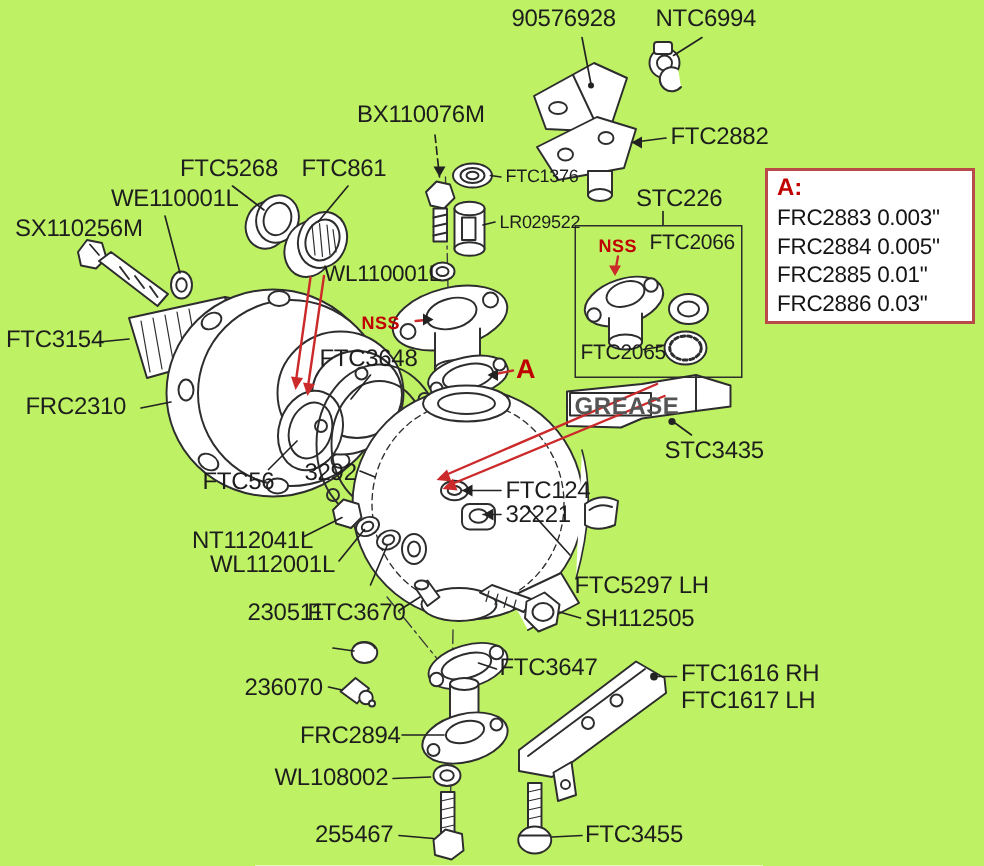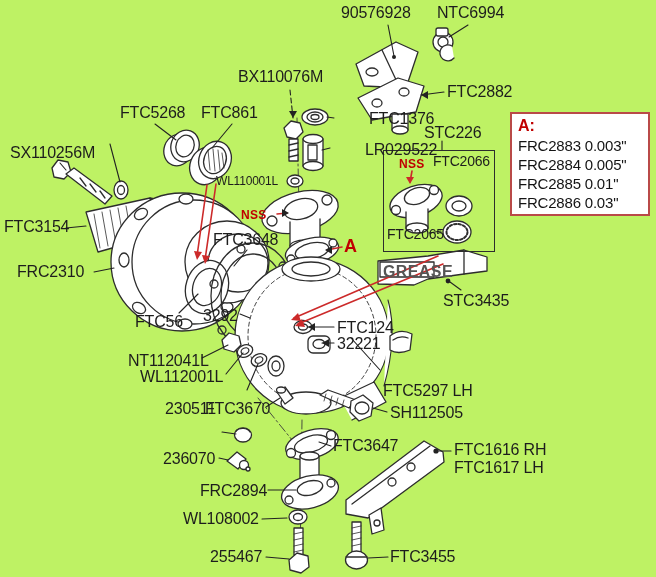--- a/index.html
+++ b/index.html
@@ -1,20 +1,20 @@
 <!DOCTYPE html>
 <html><head>
 <meta charset="utf-8">
 <style>
   html,body{margin:0;padding:0;background:#fff;}
   .stage{position:relative;width:656px;height:577px;background:#bef264;overflow:hidden;
          font-family:"Liberation Sans",sans-serif;}
   svg{position:absolute;left:0;top:0;}
   .lbl{position:absolute;font-size:16px;color:#1d1d1d;white-space:nowrap;letter-spacing:-0.2px;}
-  .lbl.sm{font-size:16px;margin-left:32px;}
+  .lbl.sm{font-size:12px;}
   .lbl.red{color:#c00000;font-weight:bold;font-size:12px;letter-spacing:0.3px;text-align:center;}
   .lbl.red-a{color:#c00000;font-weight:bold;font-size:18px;}
   .lbl.grease{font-size:16px;color:#555;font-weight:bold;letter-spacing:0.4px;}
   .shim-box{position:absolute;left:510px;top:112px;width:140px;height:104px;
             border:2px solid #b94a48;box-sizing:border-box;padding:2px 6px;background:#fff;}
   .shim-title{color:#c00000;font-weight:bold;font-size:16px;line-height:20px;}
   .shim-line{font-size:15px;line-height:19px;color:#141414;letter-spacing:-0.2px;}
   .stc-box{position:absolute;left:383px;top:150px;width:112px;height:102px;
            border:1.5px solid #2d2d2d;box-sizing:border-box;background:transparent;}
 </style>
@@ -373,22 +373,23 @@
 
 <div class="lbl" style="left:341px;top:4px">90576928</div>
 <div class="lbl" style="left:437px;top:4px">NTC6994</div>
 <div class="lbl" style="left:447px;top:83px">FTC2882</div>
 <div class="lbl" style="left:238px;top:68px">BX110076M</div>
 <div class="lbl sm" style="left:337px;top:110px">FTC1376</div>
 <div class="lbl sm" style="left:333px;top:141px">LR029522</div>
 <div class="lbl" style="left:424px;top:124px">STC226</div>
 <div class="lbl" style="left:120px;top:104px">FTC5268</div>
 <div class="lbl" style="left:201px;top:104px">FTC861</div>
+<div class="lbl" style="left:74px;top:124px">WE110001L</div>
 <div class="lbl" style="left:10px;top:144px">SX110256M</div>
-<div class="lbl" style="left:216px;top:174px;font-size:12px">WL110001L</div>
+<div class="lbl" style="left:216px;top:174px;font-size:15px">WL110001L</div>
 <div class="lbl red" style="left:241px;top:208px">NSS</div>
 <div class="lbl" style="left:4px;top:218px">FTC3154</div>
 <div class="lbl" style="left:213px;top:231px">FTC3648</div>
 <div class="lbl red-a" style="left:344px;top:236px">A</div>
 <div class="lbl" style="left:17px;top:263px">FRC2310</div>
 <div class="lbl red" style="left:399px;top:157px">NSS</div>
 <div class="lbl" style="left:433px;top:153px;font-size:14px">FTC2066</div>
 <div class="lbl" style="left:387px;top:226px;font-size:14px">FTC2065</div>
 <div class="lbl grease" style="left:383px;top:263px">GREASE</div>
 <div class="lbl" style="left:443px;top:292px">STC3435</div>

